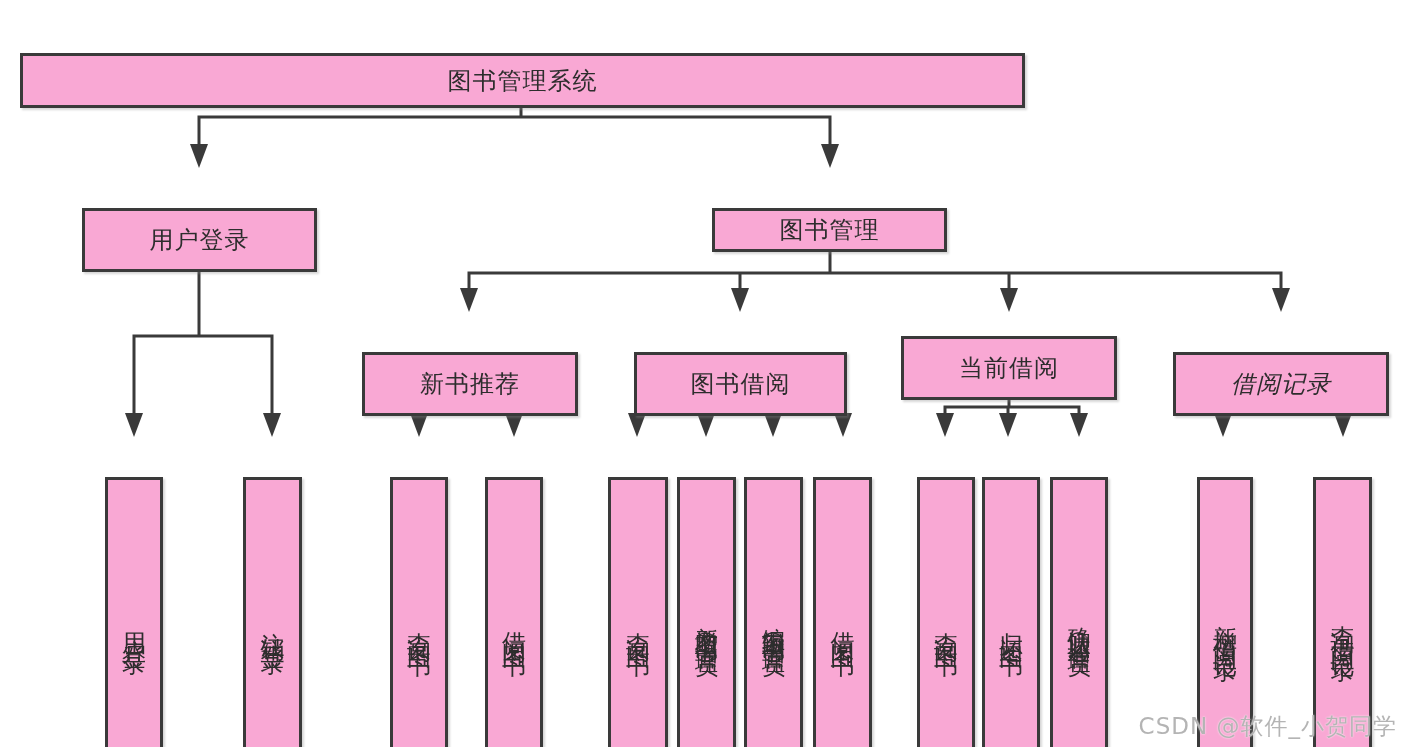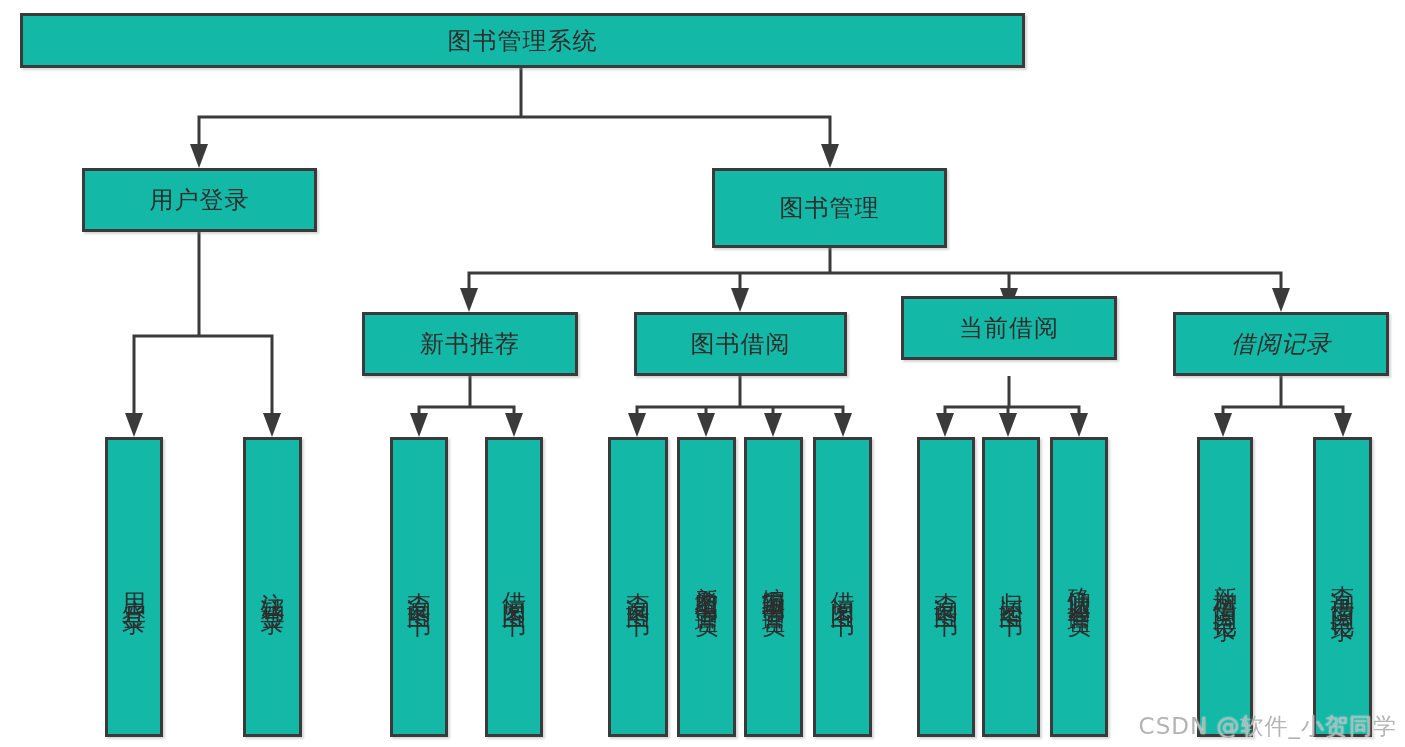--- a/index.html
+++ b/index.html
@@ -14,36 +14,37 @@
   }
   .connector-layer {
     position: absolute;
     left: 0; top: 0;
     width: 1405px; height: 747px;
     pointer-events: none;
   }
   .node {
     position: absolute;
     box-sizing: border-box;
-    background: #14b8a6;
+    background: #f9a8d4;
     border: 3px solid #3a3a3a;
     display: flex;
     align-items: center;
     justify-content: center;
     box-shadow: 2px 2px 2px rgba(140,140,140,0.35);
+    margin-top: 40px;
   }
   .node .lbl {
     font-size: 24px;
     letter-spacing: 1px;
     white-space: nowrap;
     color: #2d2d2d;
   }
   .hbox-root   { left: 20px;   top: 13px;  width: 1005px; height: 55px; }
   .hbox-l2a    { left: 82px;   top: 168px; width: 235px;  height: 64px; }
-  .hbox-l2b    { left: 712px;  top: 168px; width: 235px;  height: 80px; }
+  .hbox-l2b    { left: 712px;  top: 168px; width: 235px;  height: 44px; }
   .hbox-l3a    { left: 362px;  top: 312px; width: 216px;  height: 64px; }
   .hbox-l3b    { left: 634px;  top: 312px; width: 213px;  height: 64px; }
   .hbox-l3c    { left: 901px;  top: 296px; width: 216px;  height: 64px; }
   .hbox-l3d    { left: 1173px; top: 312px; width: 216px;  height: 64px; font-style: italic; }
   .vbox {
     top: 437px;
     width: 58px;
     height: 300px;
   }
   .vbox .lbl {

